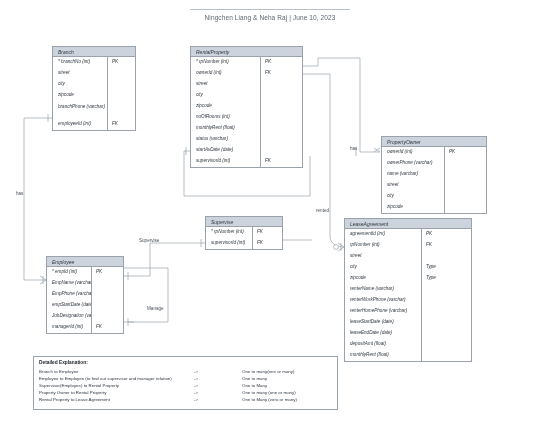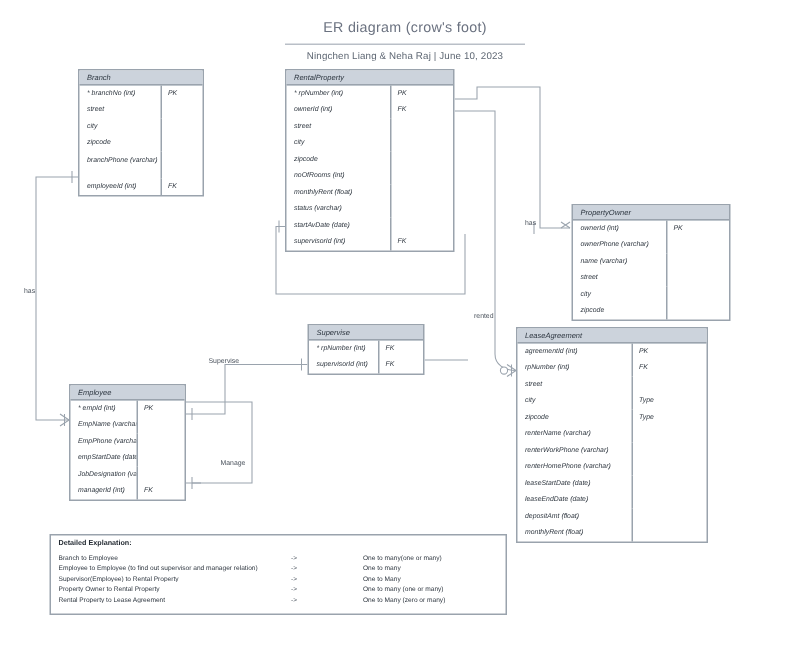--- a/index.html
+++ b/index.html
@@ -148,21 +148,20 @@
 
     <polyline points="124,268 168,268 168,322 124,322"></polyline>
     <path d="M124,268 C118,268 114,272 114,276"></path>
     <circle cx="120" cy="268" r="2.2" stroke="#9aa3ad" stroke-width=".7" fill="#fff"></circle>
     <path d="M128,318 L128,326 M128,322 L134,322"></path>
 
     <polyline points="283,240 312,240"></polyline>
   </svg>
 
   <div class="title-block">
-    <div class="doc-title">ER diagram (crow's foot)</div>
     <div class="title-rule"></div>
     <div class="doc-sub">Ningchen Liang  &amp; Neha Raj  |  June 10, 2023</div>
   </div>
 
   <div class="entity w-branch" style="left:52px;top:46px;width:84px;">
     <div class="ent-header">Branch</div>
     <div class="ent-body">
       <div class="ent-row">
         <span class="attr">* branchNo (int)</span>
         <span class="key">PK</span>

